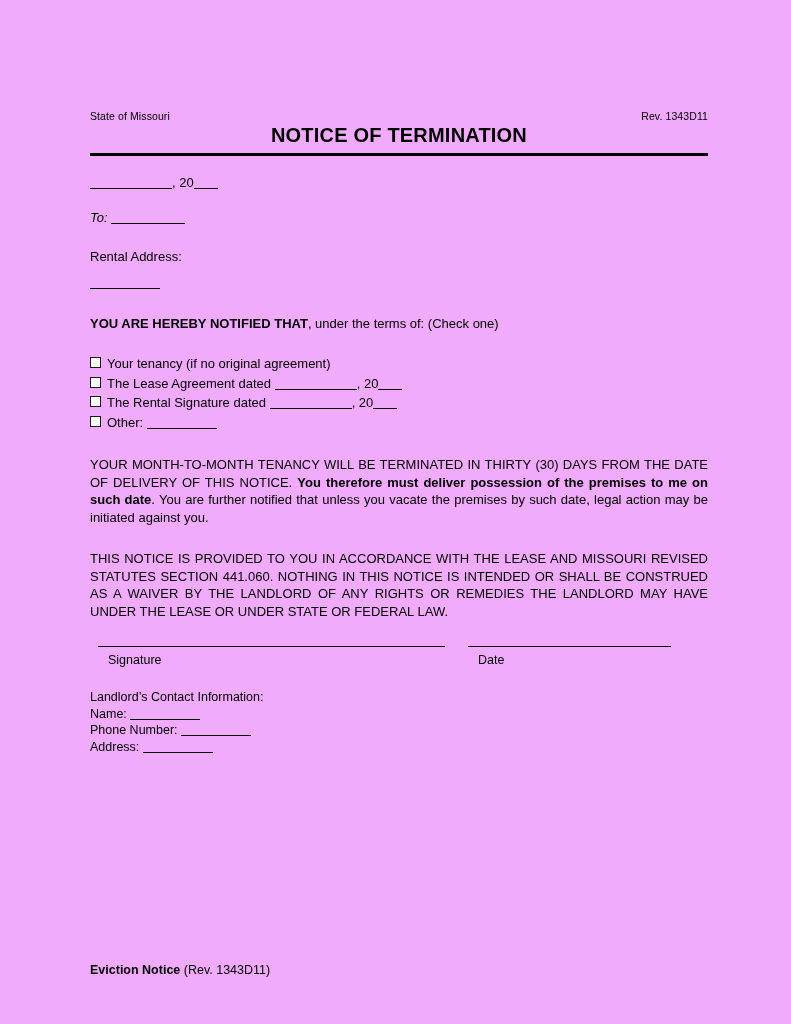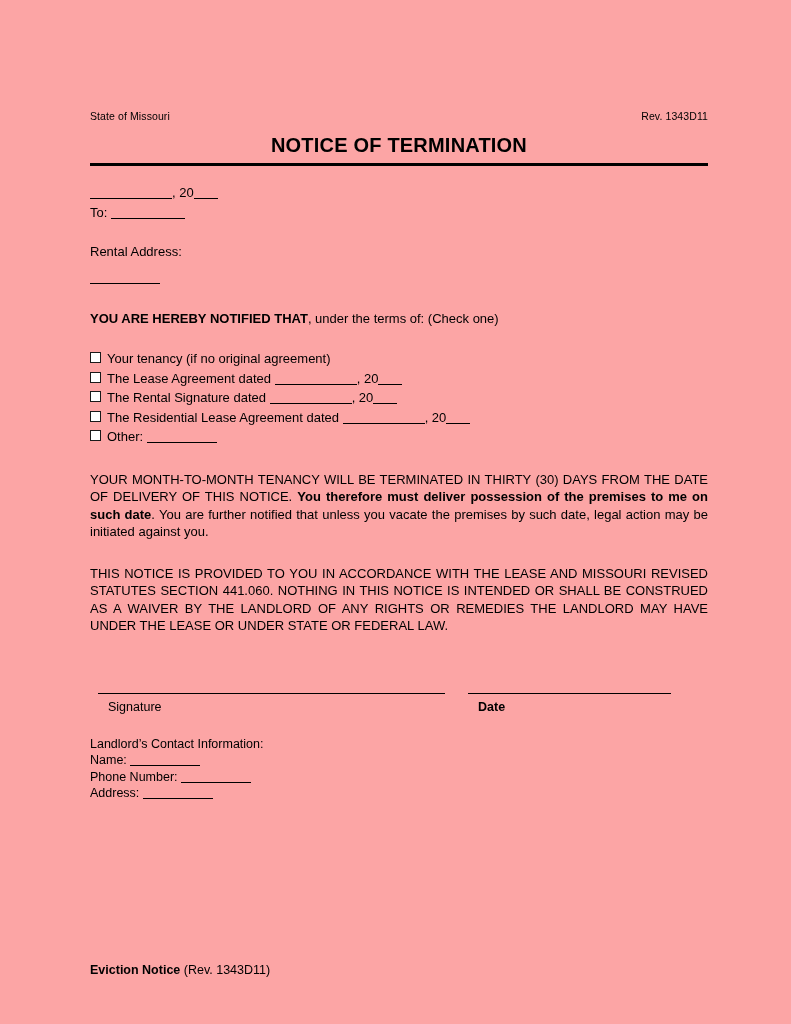--- a/index.html
+++ b/index.html
@@ -14,21 +14,21 @@
     font-family: "Liberation Sans", sans-serif;
     color: #000000;
     overflow: hidden;
   }
 
   .page {
     position: absolute;
     left: 0; top: 0;
     width: 791px;
     height: 1024px;
-    background: #fca5a5;
+    background: #f0abfc;
   }
 
   .content {
     position: absolute;
     left: 90px;
     top: 110px;
     width: 618px;
   }
 
   
@@ -41,21 +41,20 @@
     letter-spacing: 0.1px;
   }
   .doc-header .state { }
   .doc-header .rev { }
 
   .doc-title {
     text-align: center;
     font-size: 20px;
     font-weight: bold;
     letter-spacing: 0.2px;
-    margin-top: 10px;
     line-height: 24px;
   }
 
   .title-rule {
     margin-top: 6px;
     height: 0;
     border-top: 3px solid #000;
     width: 618px;
   }
 
@@ -116,40 +115,40 @@
     line-height: 17.5px;
     text-align: justify;
   }
   .para.lease-line { margin-top: 23px; }
   .para.p-month { margin-top: 24px; }
   .para.p-statute { margin-top: 24px; }
   .para b { font-weight: bold; }
 
   
   .sig-row {
-    margin-top: 58px;
+    margin-top: 26px;
     position: relative;
     height: 34px;
   }
   .sig-line {
     position: absolute;
     top: 0;
     border-top: 1.4px solid #000;
     height: 0;
   }
   .sig-line.sig { left: 8px; width: 347px; }
   .sig-line.date { left: 378px; width: 203px; }
   .sig-cap {
     position: absolute;
     top: 6px;
     font-size: 12.5px;
     line-height: 16px;
   }
   .sig-cap.sig { left: 18px; }
-  .sig-cap.date { left: 388px; font-weight: bold; }
+  .sig-cap.date { left: 388px; }
 
   .contact {
     margin-top: 10px;
     font-size: 12.5px;
     line-height: 15.5px;
   }
   .contact div { white-space: nowrap; }
 
   
   .footer {
@@ -173,21 +172,21 @@
       <div class="rev">Rev. 1343D11</div>
     </div>
 
     <div class="doc-title">NOTICE OF TERMINATION</div>
     <div class="title-rule"></div>
 
     <div class="field-block">
       <span class="ul ul-11"></span><span>, 20</span><span class="ul ul-3"></span>
     </div>
 
-    <div class="field-line" style="">
+    <div class="field-line" style="margin-top:15px;font-style:italic;">
       <span>To:</span>
       <span class="ul ul-10"></span>
     </div>
 
     <div class="rental-label">Rental Address:</div>
     <div class="rental-ul">
       <span class="ul ul-sm"></span>
     </div>
 
     <div class="notified">
@@ -203,24 +202,20 @@
       <div class="check-item">
         <span class="cbox"></span><span>The Lease Agreement dated</span>
         <span class="ul ul-11"></span><span>, 20</span><span class="ul ul-3"></span>
       </div>
 
       <div class="check-item">
         <span class="cbox"></span><span>The Rental Signature dated</span>
         <span class="ul ul-11"></span><span>, 20</span><span class="ul ul-3"></span>
       </div>
 
-      <div class="check-item">
-        <span class="cbox"></span><span>The Residential Lease Agreement dated</span>
-        <span class="ul ul-11"></span><span>, 20</span><span class="ul ul-3"></span>
-      </div>
 
       <div class="check-item">
         <span class="cbox"></span><span>Other:</span>
         <span class="ul ul-sm"></span>
       </div>
 
     </div>
 
 
     <div class="para p-month"><span>YOUR MONTH-TO-MONTH TENANCY WILL BE TERMINATED IN THIRTY (30) DAYS FROM THE DATE OF DELIVERY OF THIS NOTICE. </span><b>You therefore must deliver possession of the premises to me on such date</b><span>. You are further notified that unless you vacate the premises by such date, legal action may be initiated against you.</span></div>

